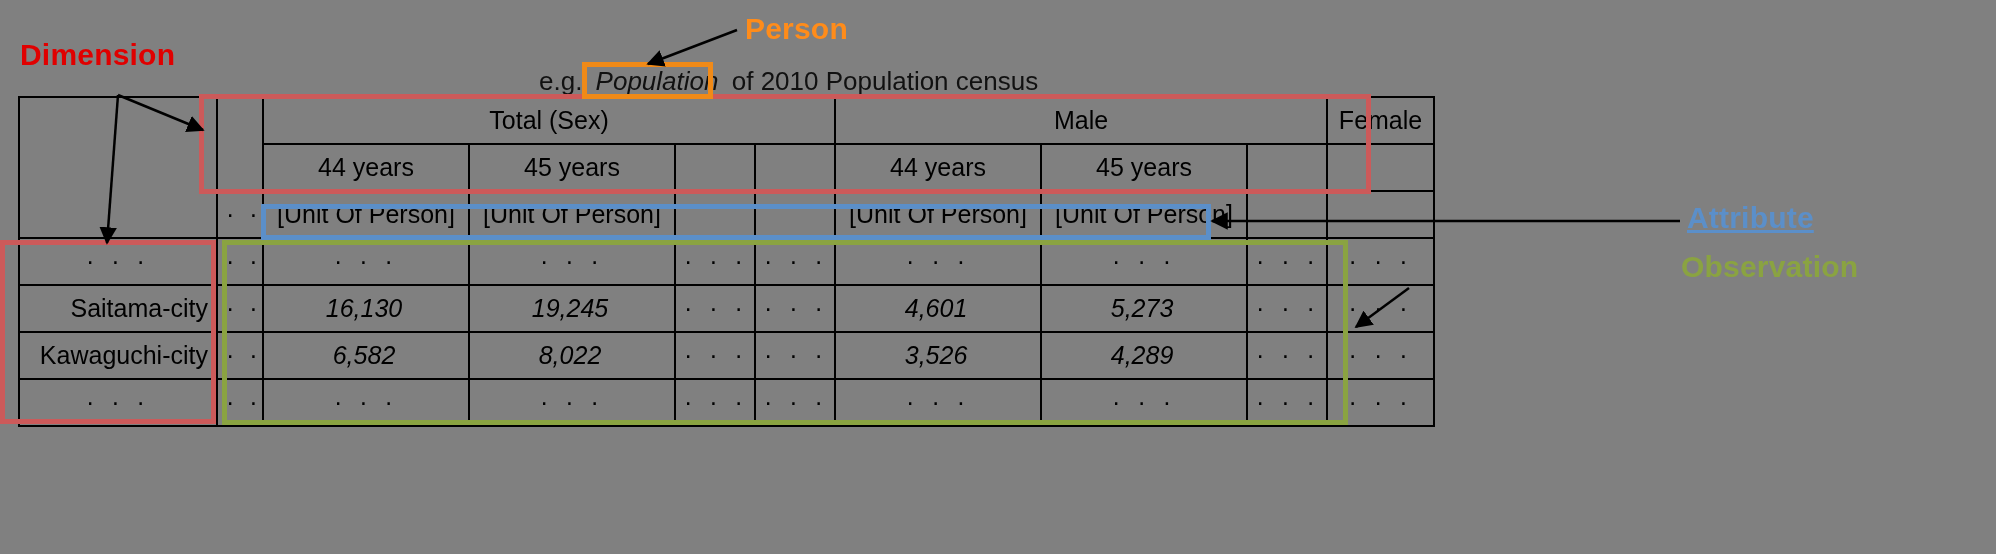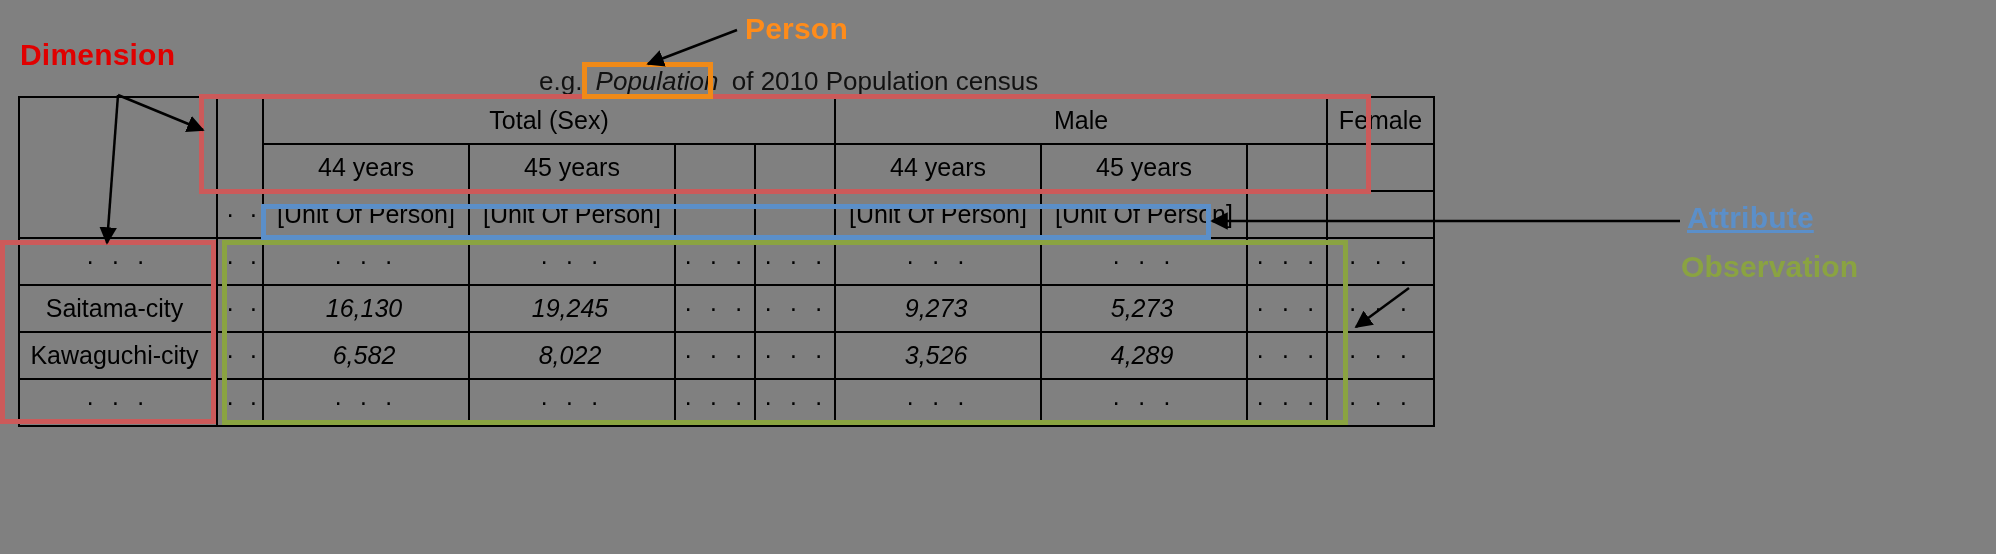--- a/index.html
+++ b/index.html
@@ -58,21 +58,21 @@
     height:45px;
     padding:0 8px;
     text-align:center;
     vertical-align:middle;
     background:transparent;
     overflow:hidden;
     white-space:nowrap;
   }
   td.blank{border:2px solid #000;}
   td.num{text-align:center;padding-right:12px;font-style:italic;}
-  td.lbl{text-align:center;padding-left:1px;}
+  td.lbl{text-align:right;padding-left:1px;}
   td.dots{font-size:25px;letter-spacing:5px;text-align:center;}
   td.dots2{font-size:25px;letter-spacing:4px;text-align:center;}
   .corner{border:2px solid #000;border-bottom:2px solid #000;}
 
   
   .c-name{width:198px;}
   .c-gap {width:46px;}
   .c-val {width:206px;}
   .c-mini{width:80px;}
   .c-fem {width:107px;}
@@ -154,21 +154,21 @@
       <td class="dots">· · ·</td>
     </tr>
 
     <tr>
       <td class="lbl">Saitama-city</td>
       <td class="dots2">· ·</td>
       <td class="num">16,130</td>
       <td class="num">19,245</td>
       <td class="dots">· · ·</td>
       <td class="dots">· · ·</td>
-      <td class="num">9,273</td>
+      <td class="num">4,601</td>
       <td class="num">5,273</td>
       <td class="dots">· · ·</td>
       <td class="dots">· · ·</td>
     </tr>
 
     <tr>
       <td class="lbl">Kawaguchi-city</td>
       <td class="dots2">· ·</td>
       <td class="num">6,582</td>
       <td class="num">8,022</td>

